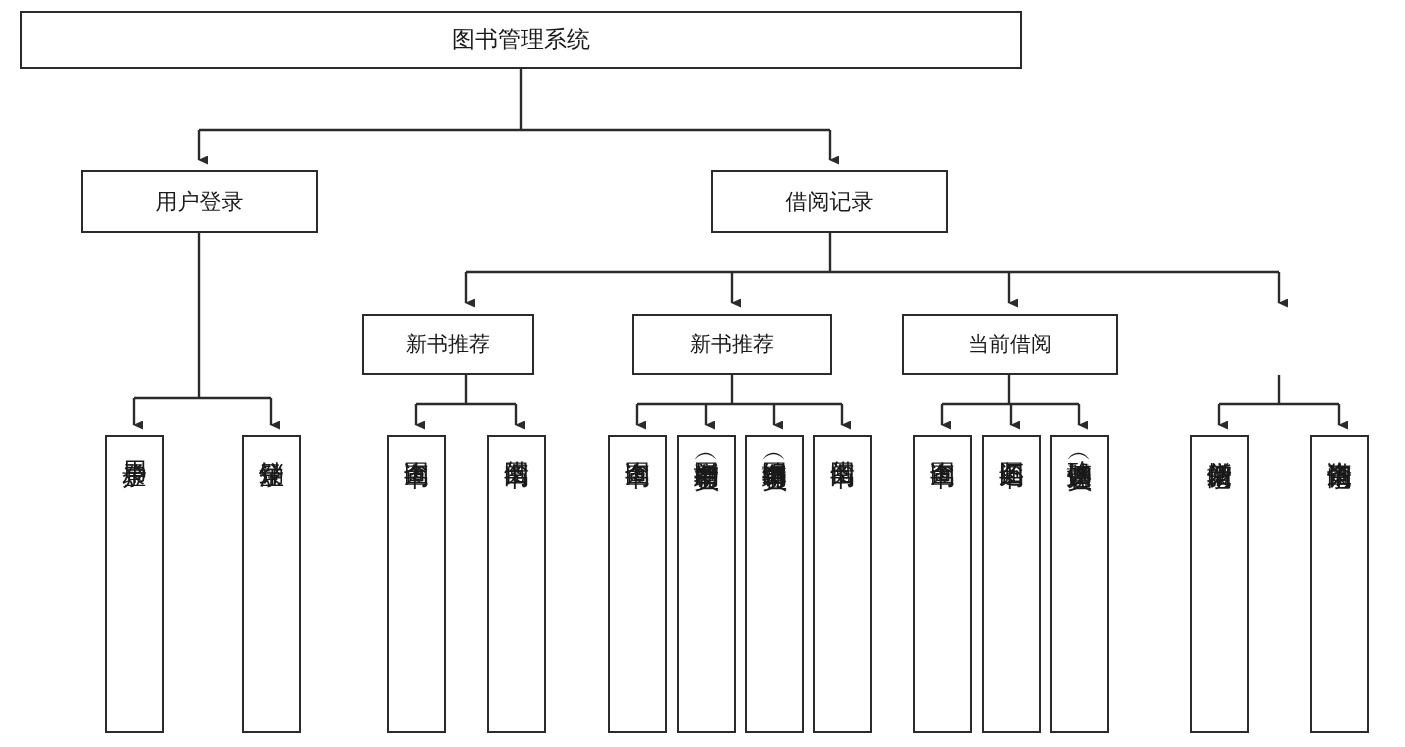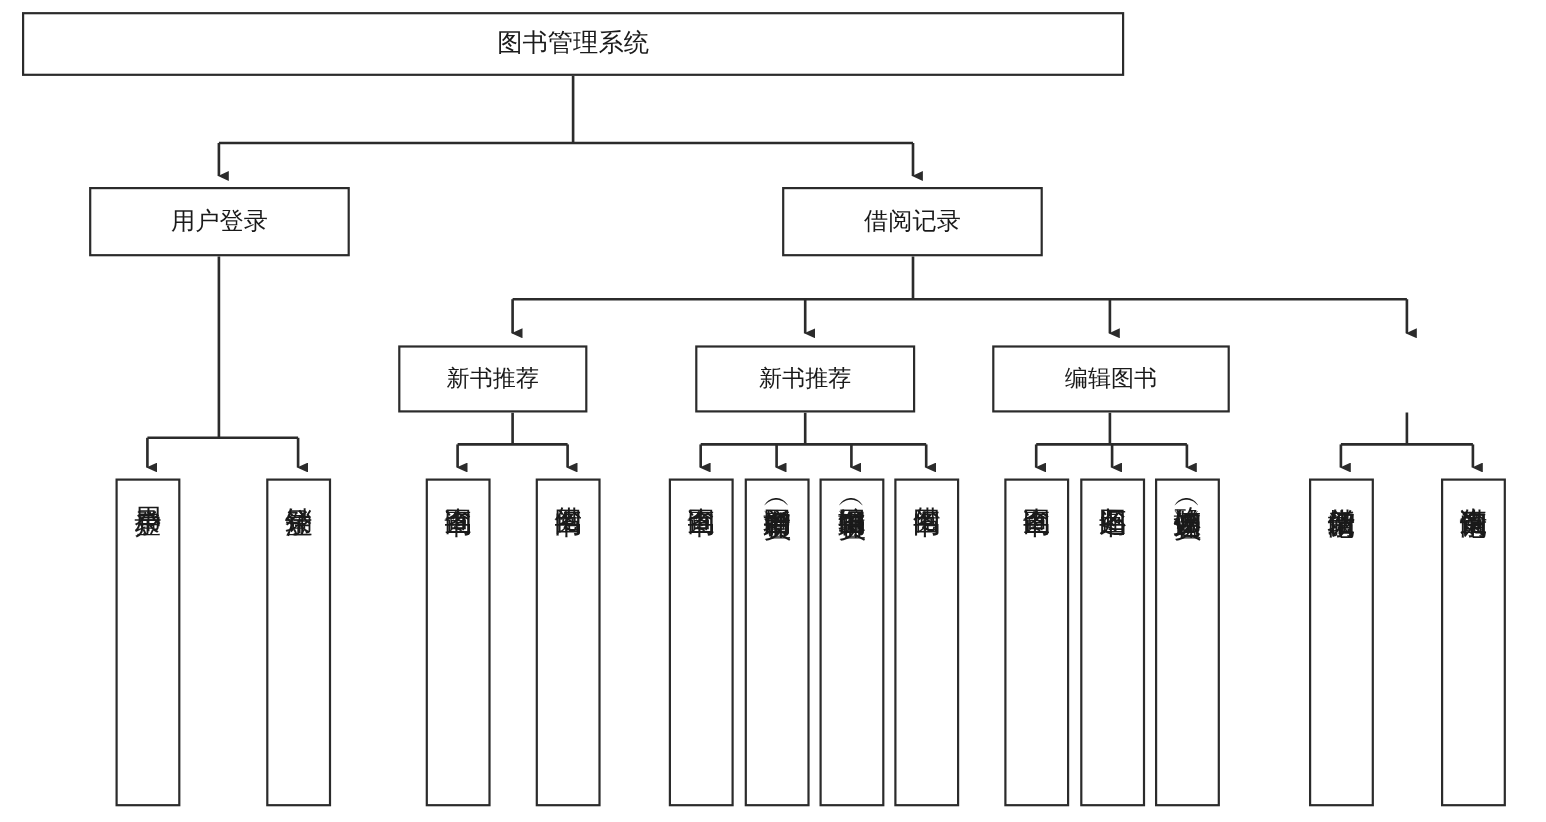--- a/index.html
+++ b/index.html
@@ -146,21 +146,21 @@
     <span class="label">借阅记录</span>
   </div>
 
   <div class="node node-l3" style="left:362px; top:314px; width:172px; height:61px;">
     <span class="label">新书推荐</span>
   </div>
   <div class="node node-l3" style="left:632px; top:314px; width:200px; height:61px;">
     <span class="label">新书推荐</span>
   </div>
   <div class="node node-l3" style="left:902px; top:314px; width:216px; height:61px;">
-    <span class="label">编辑图书</span>
+    <span class="label">当前借阅</span>
   </div>
 
   <div class="node node-leaf" style="left:105px; top:435px; width:59px; height:298px;">
     <span class="label">用户登录</span>
   </div>
   <div class="node node-leaf" style="left:242px; top:435px; width:59px; height:298px;">
     <span class="label">注销登录</span>
   </div>
   <div class="node node-leaf" style="left:387px; top:435px; width:59px; height:298px;">
     <span class="label">查询图书</span>

